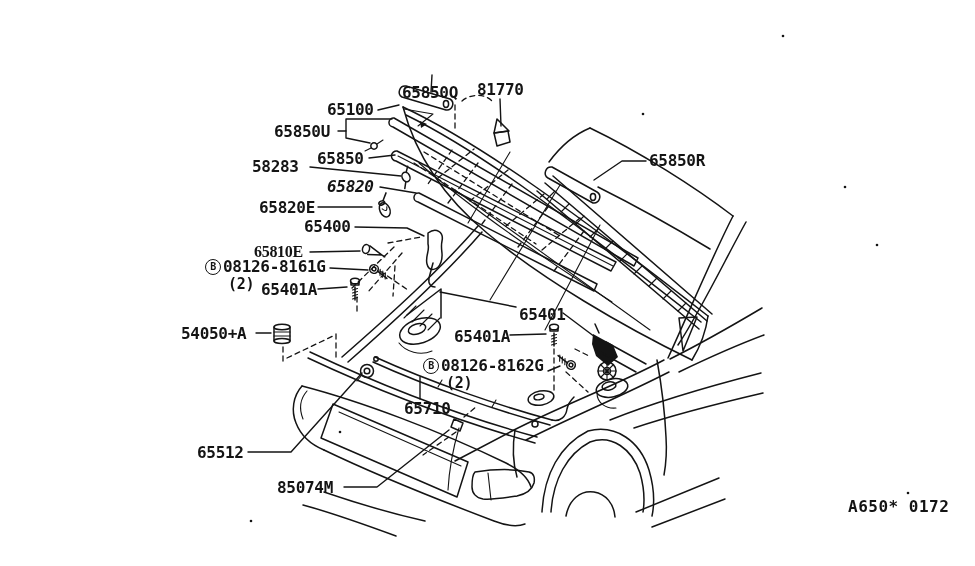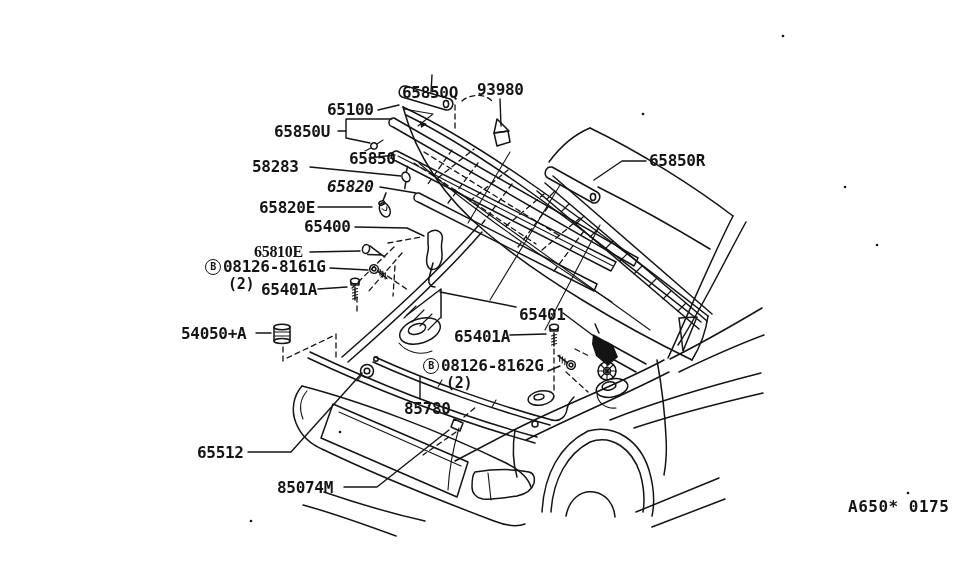--- a/index.html
+++ b/index.html
@@ -260,34 +260,34 @@
     </svg>
 
   <div id="label-layer">
       <div class="part-label" style="left: 402px; top: 57px; margin-top: 28px;">
         <span class="row">
           <span>65850Q</span>
         </span>
       </div>
       <div class="part-label" style="left: 477px; top: 82px;">
         <span class="row">
-          <span>93980</span>
+          <span>81770</span>
         </span>
       </div>
       <div class="part-label" style="left: 327px; top: 102px;">
         <span class="row">
           <span>65100</span>
         </span>
       </div>
       <div class="part-label" style="left: 274px; top: 124px;">
         <span class="row">
           <span>65850U</span>
         </span>
       </div>
-      <div class="part-label" style="left: 317px; top: 151px; margin-left: 32px;">
+      <div class="part-label" style="left: 317px; top: 151px;">
         <span class="row">
           <span>65850</span>
         </span>
       </div>
       <div class="part-label" style="left: 252px; top: 159px;">
         <span class="row">
           <span>58283</span>
         </span>
       </div>
       <div class="part-label" style="left: 327px; top: 179px; font-style: italic;">
@@ -339,34 +339,34 @@
       </div>
       <div class="part-label" style="left: 423px; top: 358px;">
         <span class="row">
           <span class="circ">B</span>
           <span>08126-8162G</span>
         </span>
         <span class="qty">(2)</span>
       </div>
       <div class="part-label" style="left: 404px; top: 401px;">
         <span class="row">
-          <span>85780</span>
+          <span>65710</span>
         </span>
       </div>
       <div class="part-label" style="left: 197px; top: 445px;">
         <span class="row">
           <span>65512</span>
         </span>
       </div>
       <div class="part-label" style="left: 277px; top: 480px;">
         <span class="row">
           <span>85074M</span>
         </span>
       </div>
       <div class="part-label" style="left: 649px; top: 153px;">
         <span class="row">
           <span>65850R</span>
         </span>
       </div>
     </div>
 
-  <div class="code-label" style="left: 848px; top: 497px;">A650* 0175</div>
+  <div class="code-label" style="left: 848px; top: 497px;">A650* 0172</div>
 </div>
 
 </body></html>

